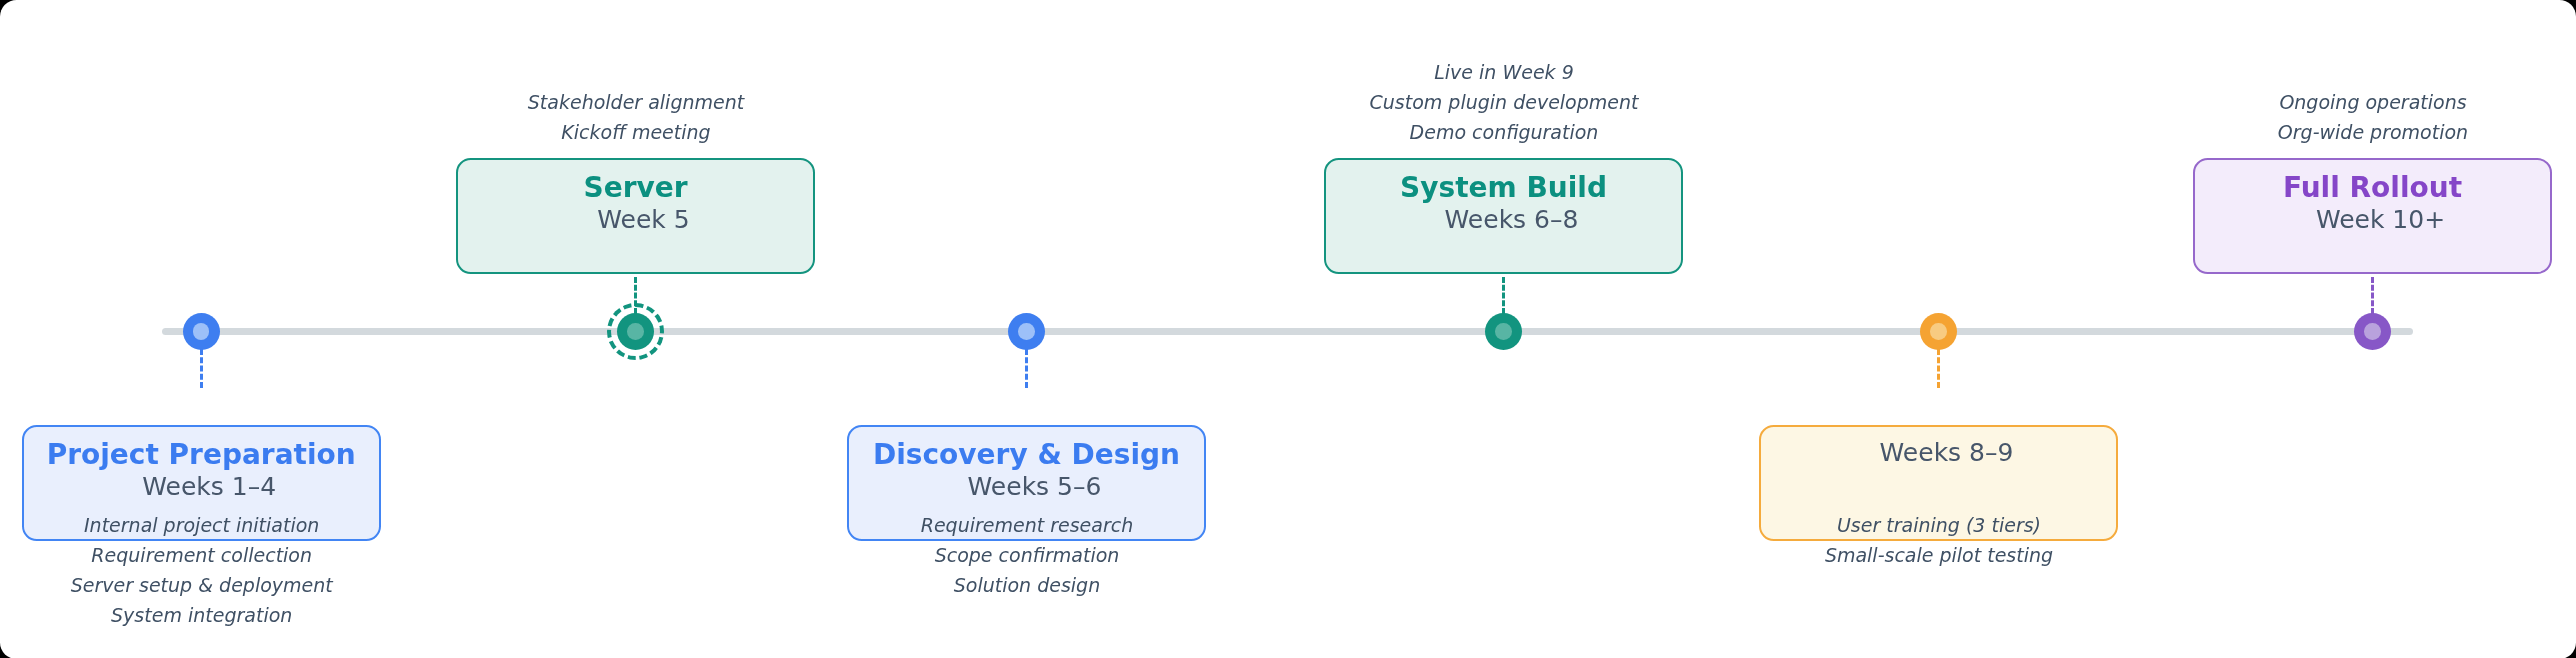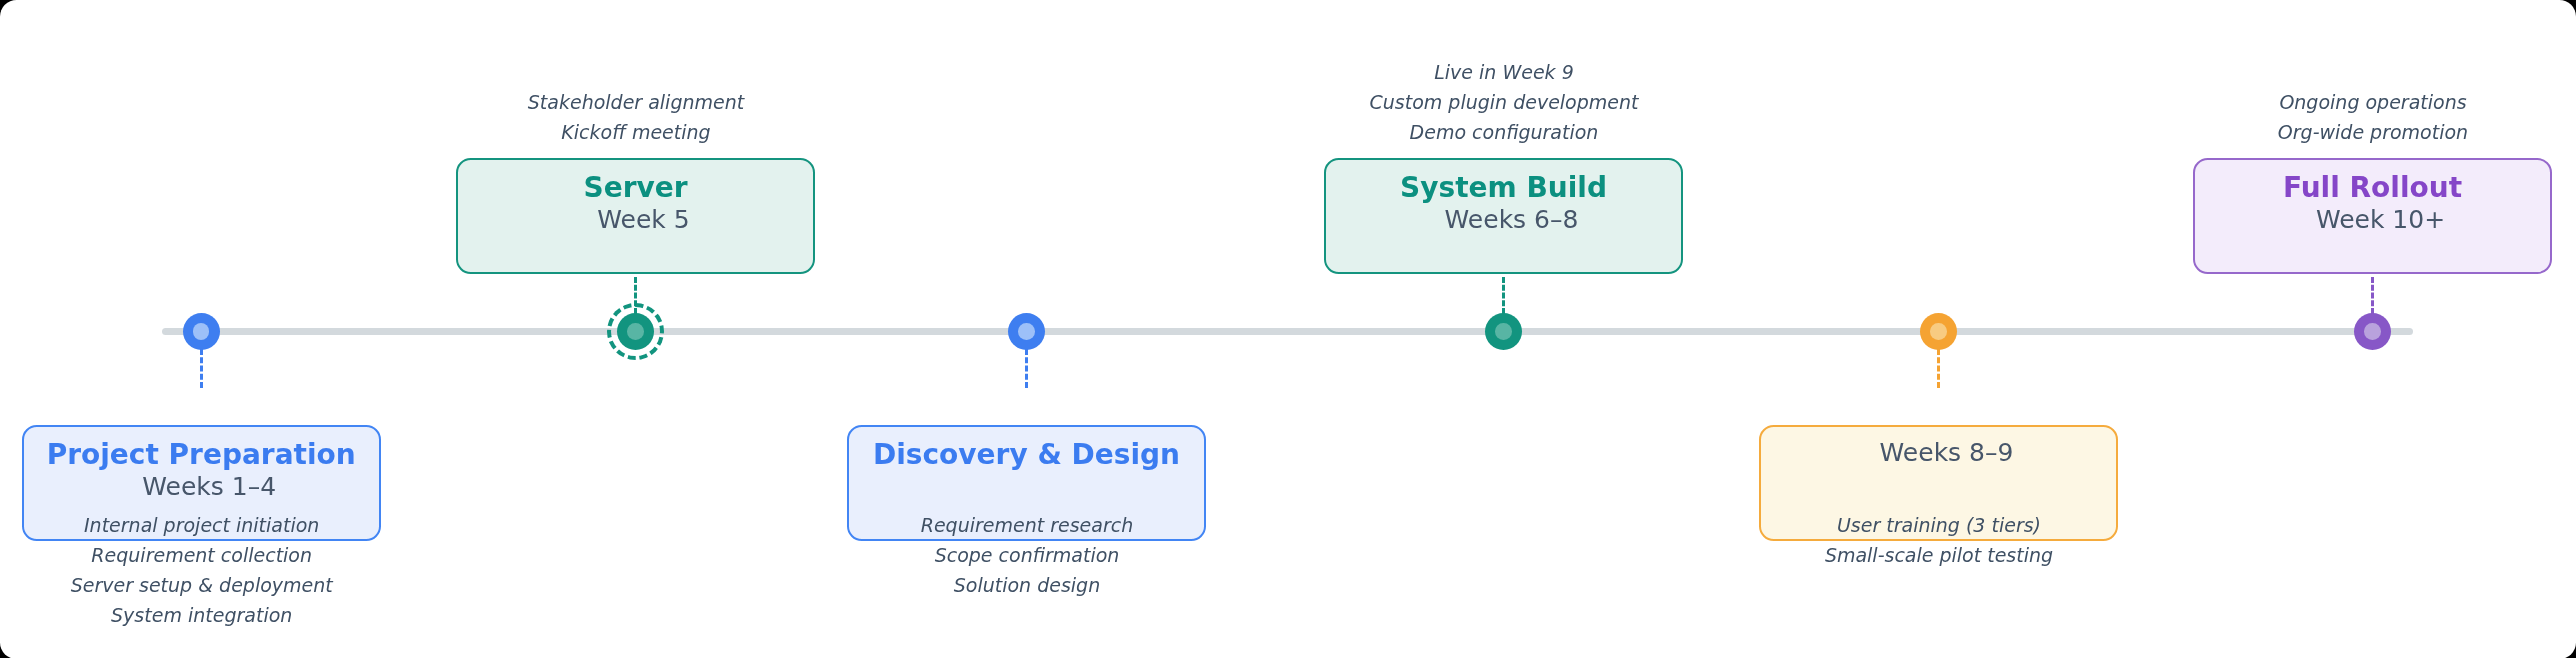--- a/index.html
+++ b/index.html
@@ -145,20 +145,21 @@
   </div>
 
   <div class="milestone below c-blue m2">
     <div class="connector"></div>
 
     <div class="dot">
       <div class="dot-core"></div>
     </div>
     <div class="card">
       <div class="card-title">Discovery &amp; Design</div>
+      <div class="card-period">Weeks 5–6</div>
     </div>
     <div class="notes">Requirement research
 Scope confirmation
 Solution design</div>
   </div>
 
   <div class="milestone above c-teal m3">
     <div class="connector"></div>
 
     <div class="dot">

